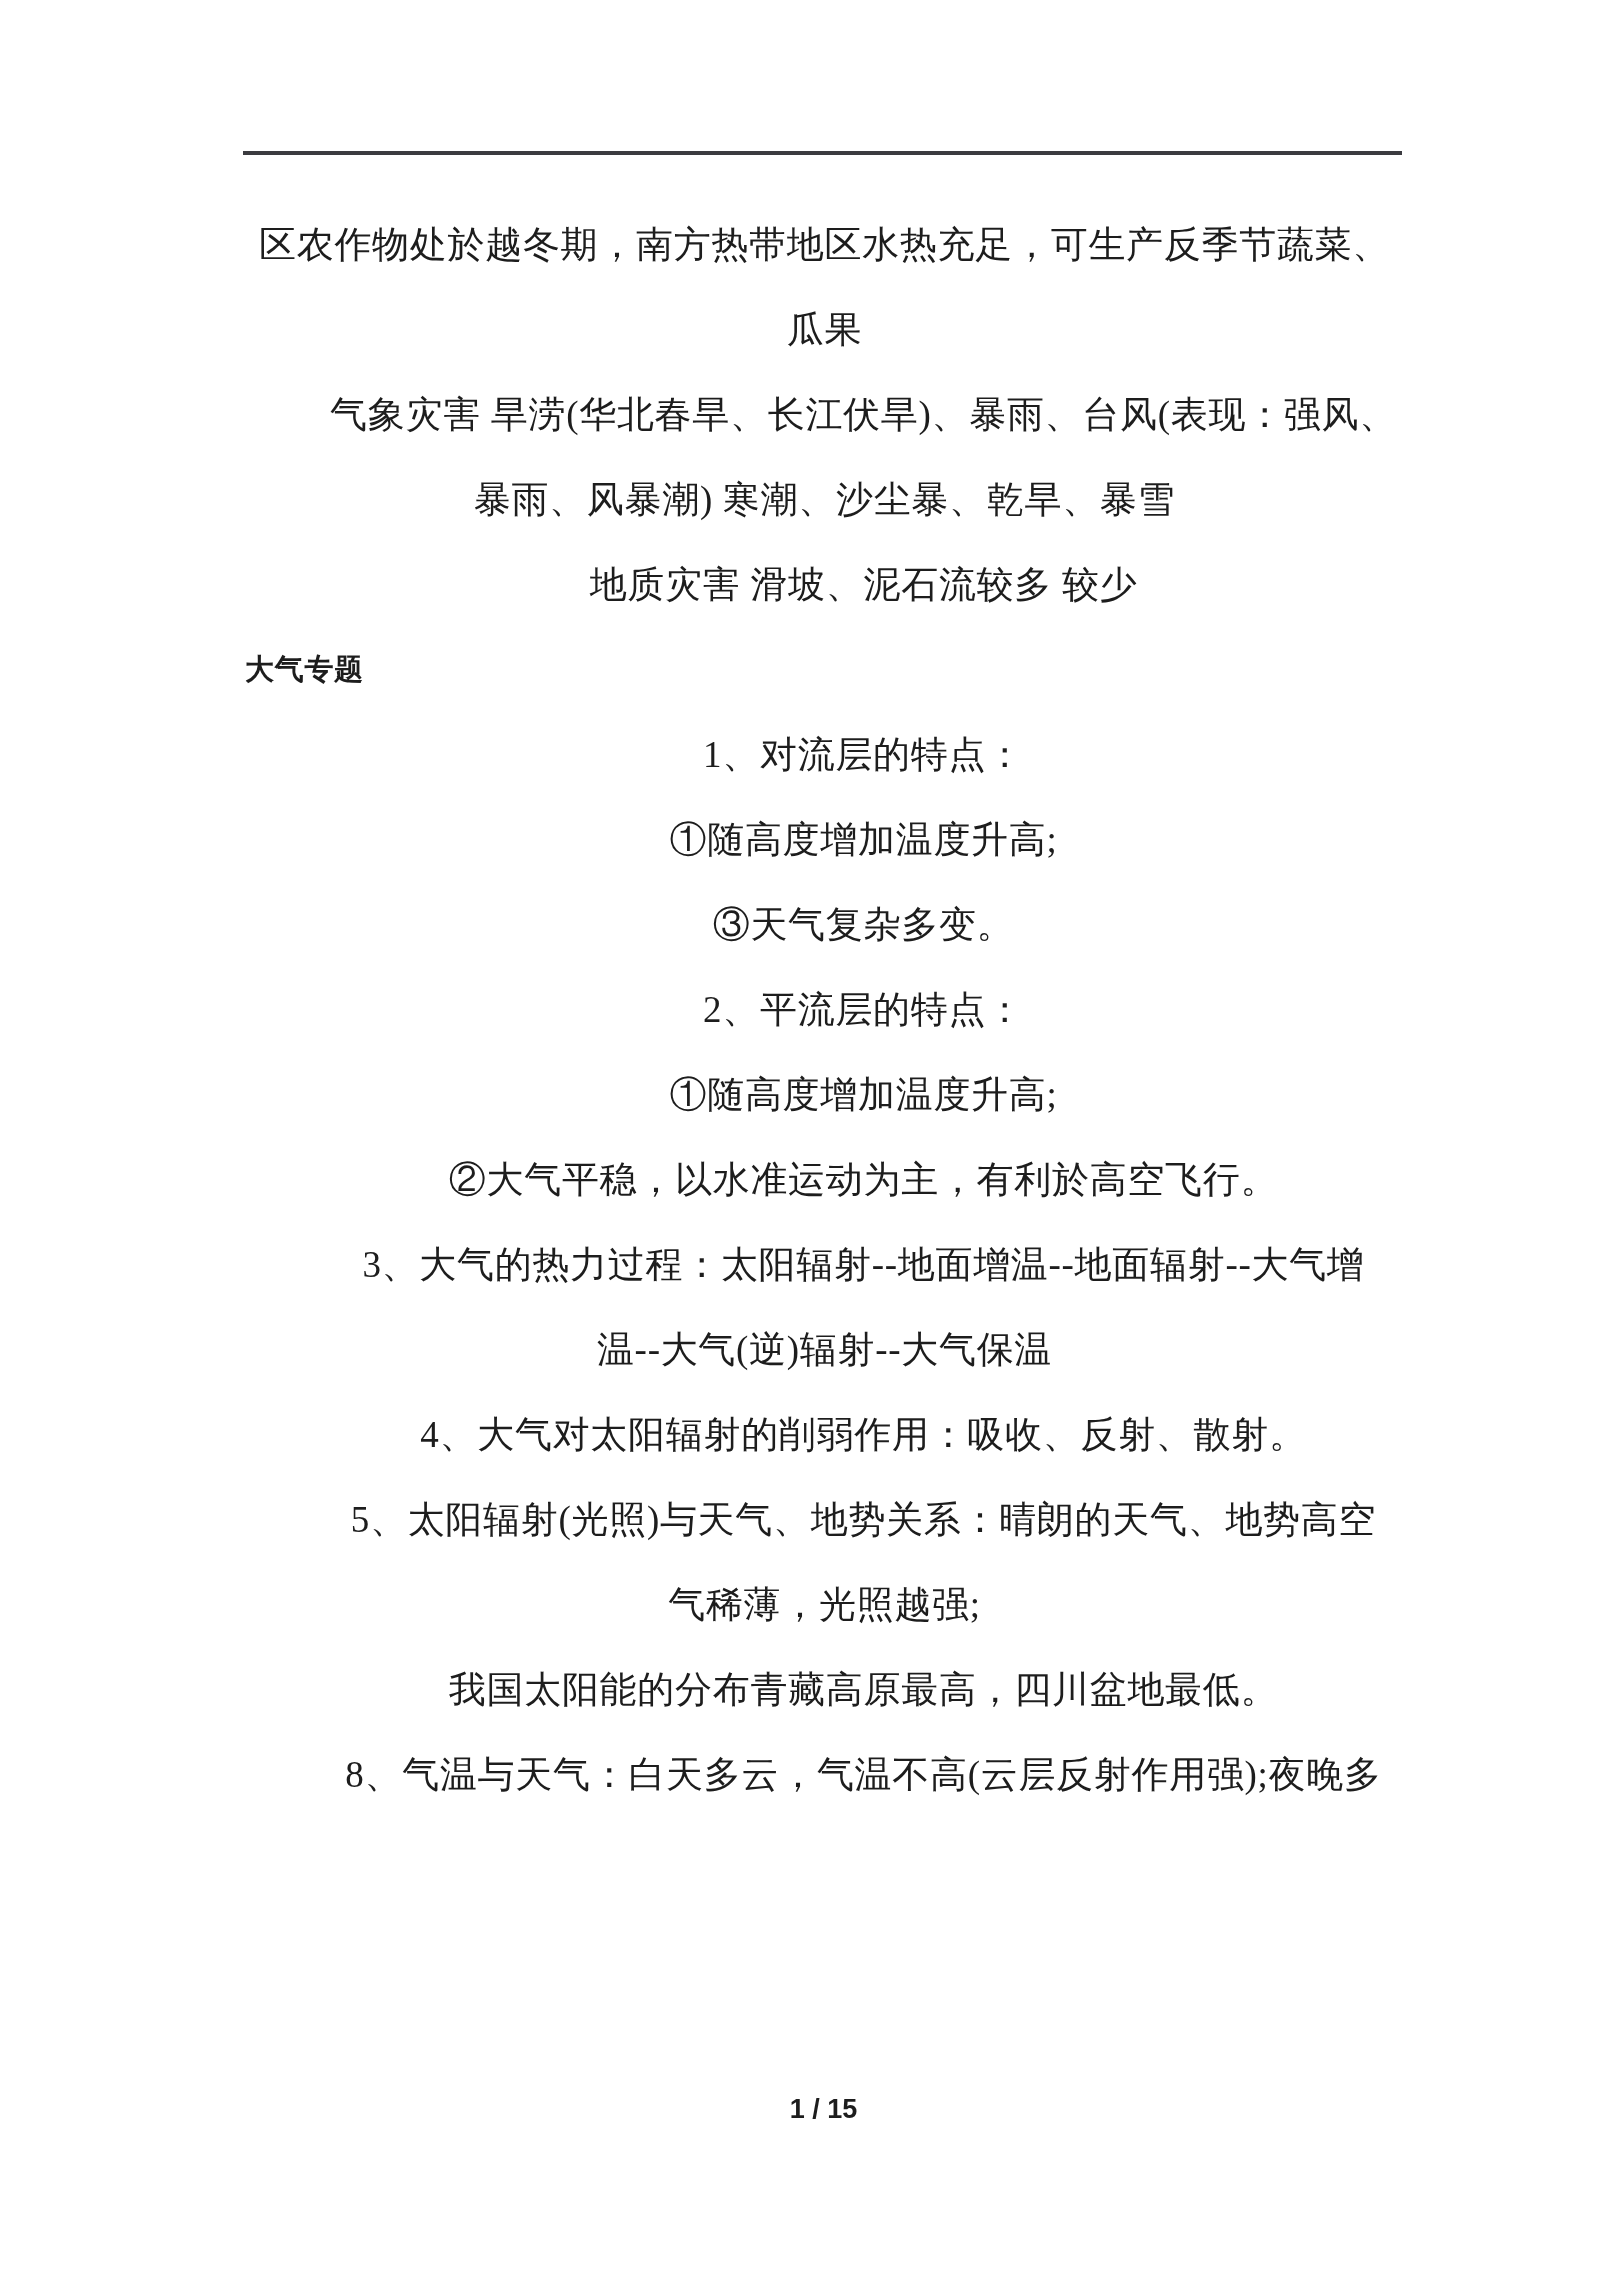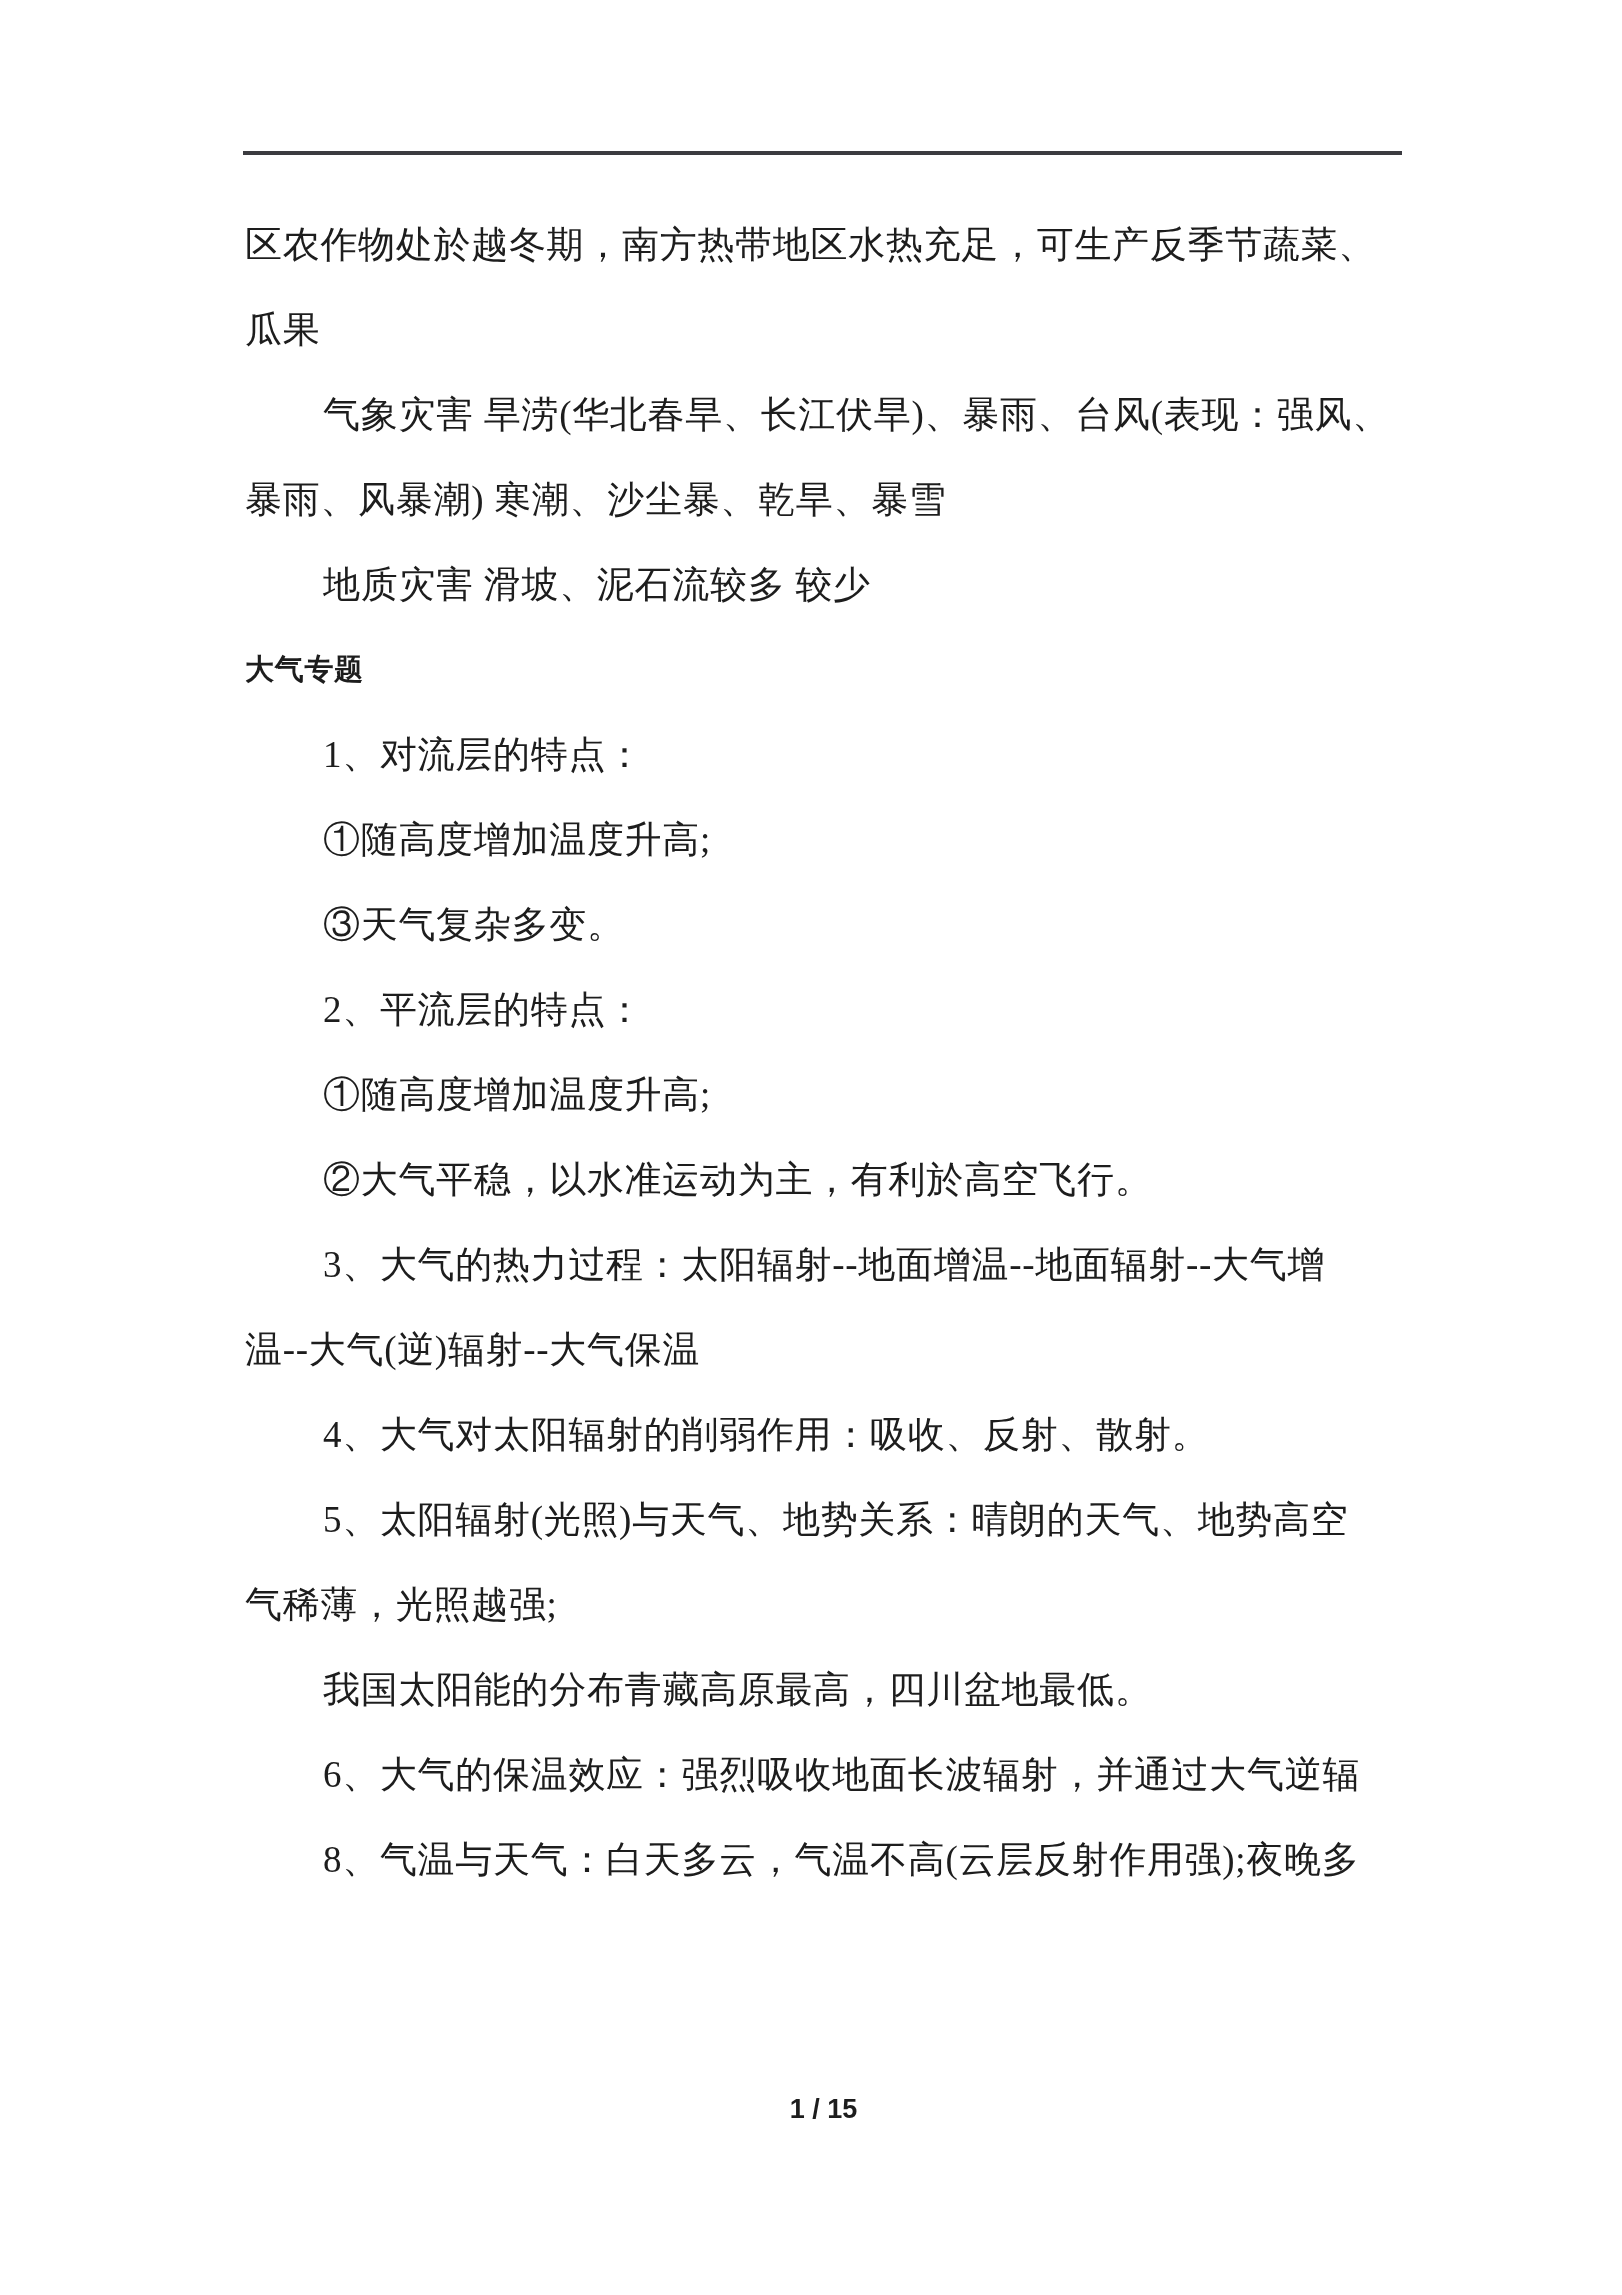--- a/index.html
+++ b/index.html
@@ -25,20 +25,21 @@
     left: 245px;
     top: 202px;
     width: 1159px;
   }
   .line {
     height: 85px;
     line-height: 85px;
     font-size: 37px;
     white-space: pre;
     letter-spacing: 0.7px;
+    text-align: center;
   }
   .line.indent { padding-left: 78px; }
   .line.heading {
     font-weight: bold;
     text-align: left;
     padding-left: 0;
     font-size: 29px;
   }
   .page-footer {
     position: absolute;
@@ -71,20 +72,19 @@
       <div class="line indent">③天气复杂多变。</div>
       <div class="line indent">2、平流层的特点：</div>
       <div class="line indent">①随高度增加温度升高;</div>
       <div class="line indent">②大气平稳，以水准运动为主，有利於高空飞行。</div>
       <div class="line indent">3、大气的热力过程：太阳辐射--地面增温--地面辐射--大气增</div>
       <div class="line">温--大气(逆)辐射--大气保温</div>
       <div class="line indent">4、大气对太阳辐射的削弱作用：吸收、反射、散射。</div>
       <div class="line indent">5、太阳辐射(光照)与天气、地势关系：晴朗的天气、地势高空</div>
       <div class="line">气稀薄，光照越强;</div>
       <div class="line indent">我国太阳能的分布青藏高原最高，四川盆地最低。</div>
-      <div class="line indent">6、大气的保温效应：强烈吸收地面长波辐射，并通过大气逆辐</div>
       <div class="line indent">8、气温与天气：白天多云，气温不高(云层反射作用强);夜晚多</div>
     </div>
 
   <div class="page-footer">1 / 15</div>
 
 </div>
 
 
 </body></html>

